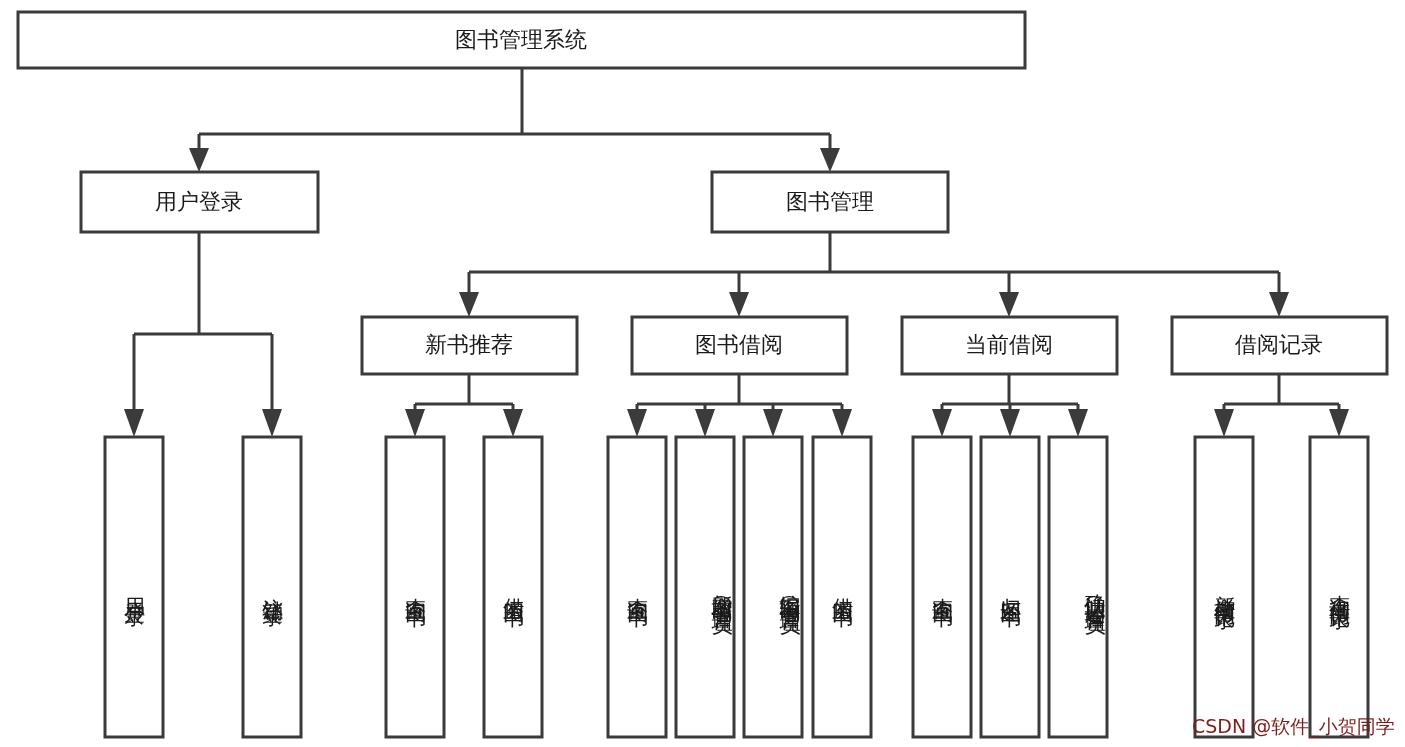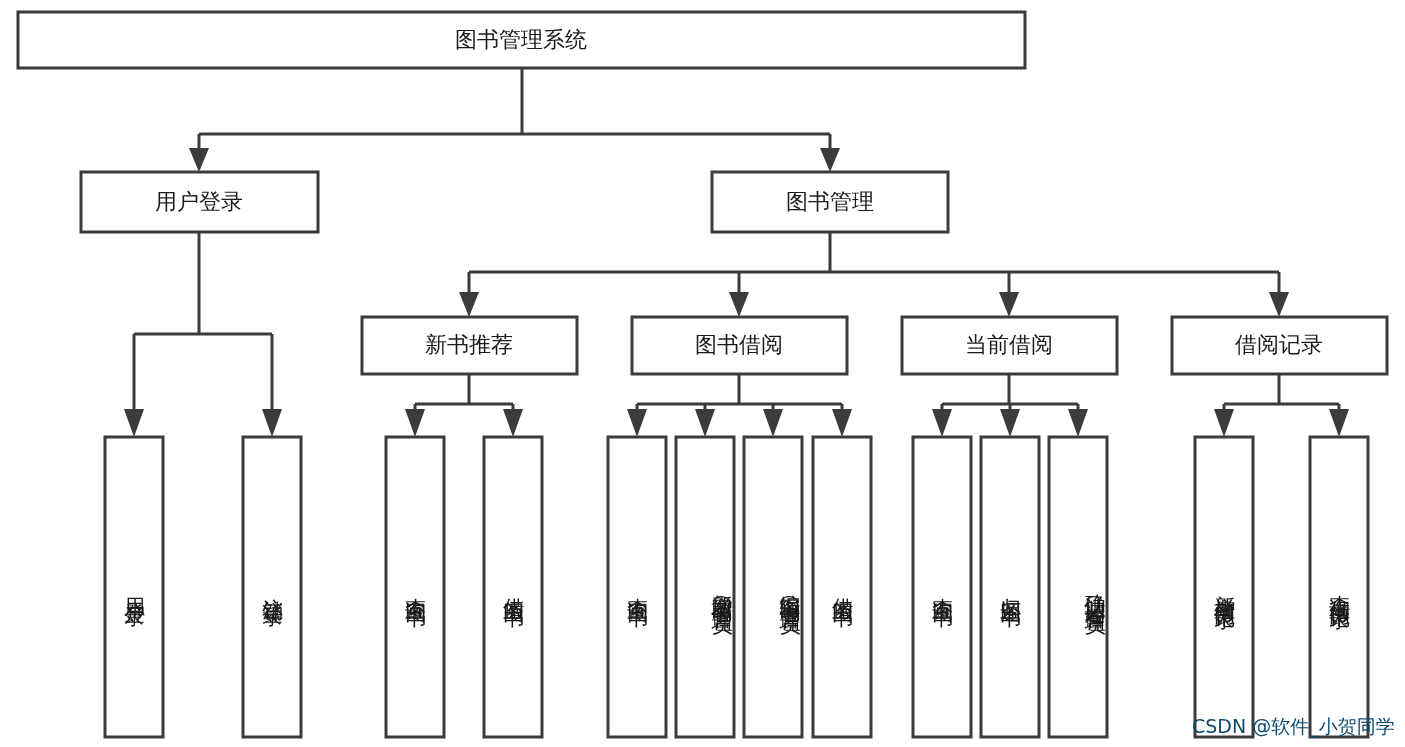--- a/index.html
+++ b/index.html
@@ -58,21 +58,21 @@
     color: #1a1a1a;
     letter-spacing: 3px;
     text-align: center;
     white-space: nowrap;
     pointer-events: none;
   }
   .watermark {
     position: absolute;
     font-family: "DejaVu Sans", "Liberation Sans", sans-serif;
     font-size: 19px;
-    color: #0c4a6e;
+    color: #7f1d1d;
     white-space: nowrap;
   }
 </style>
 </head>
 <body>
 
 <div id="diagram-root">
 
   <svg id="tree-svg" viewBox="0 0 1405 747">
 

